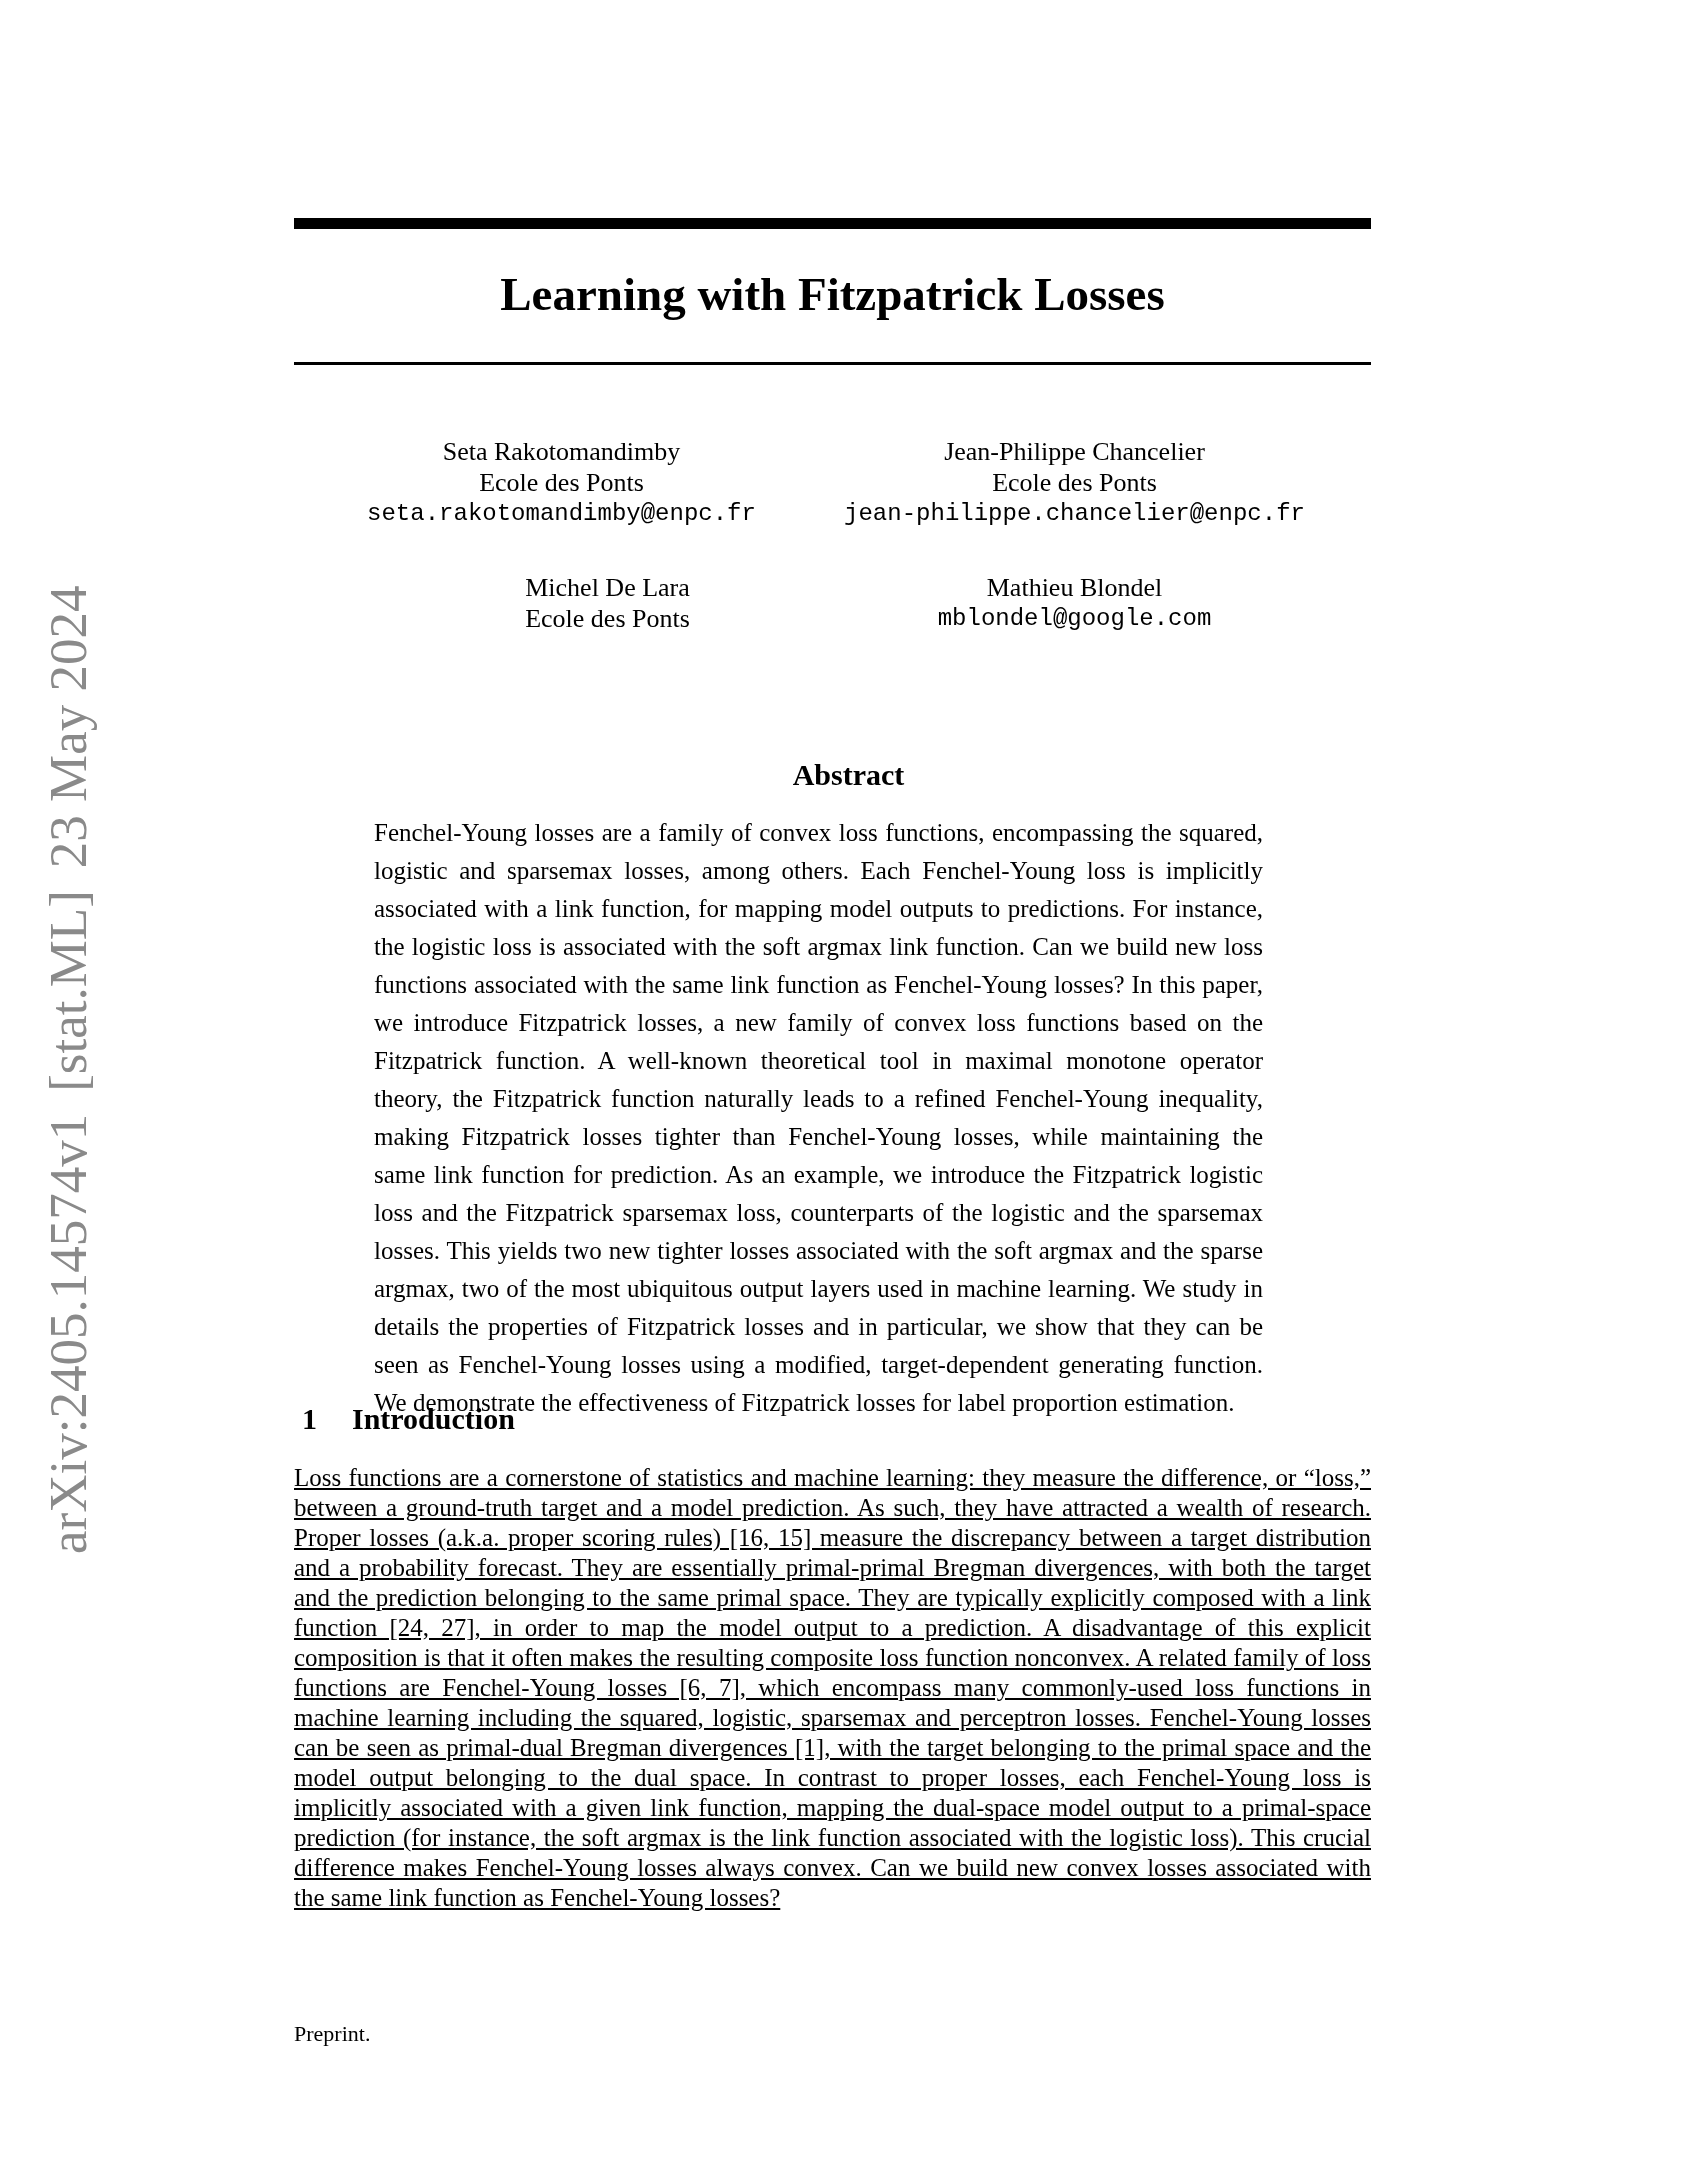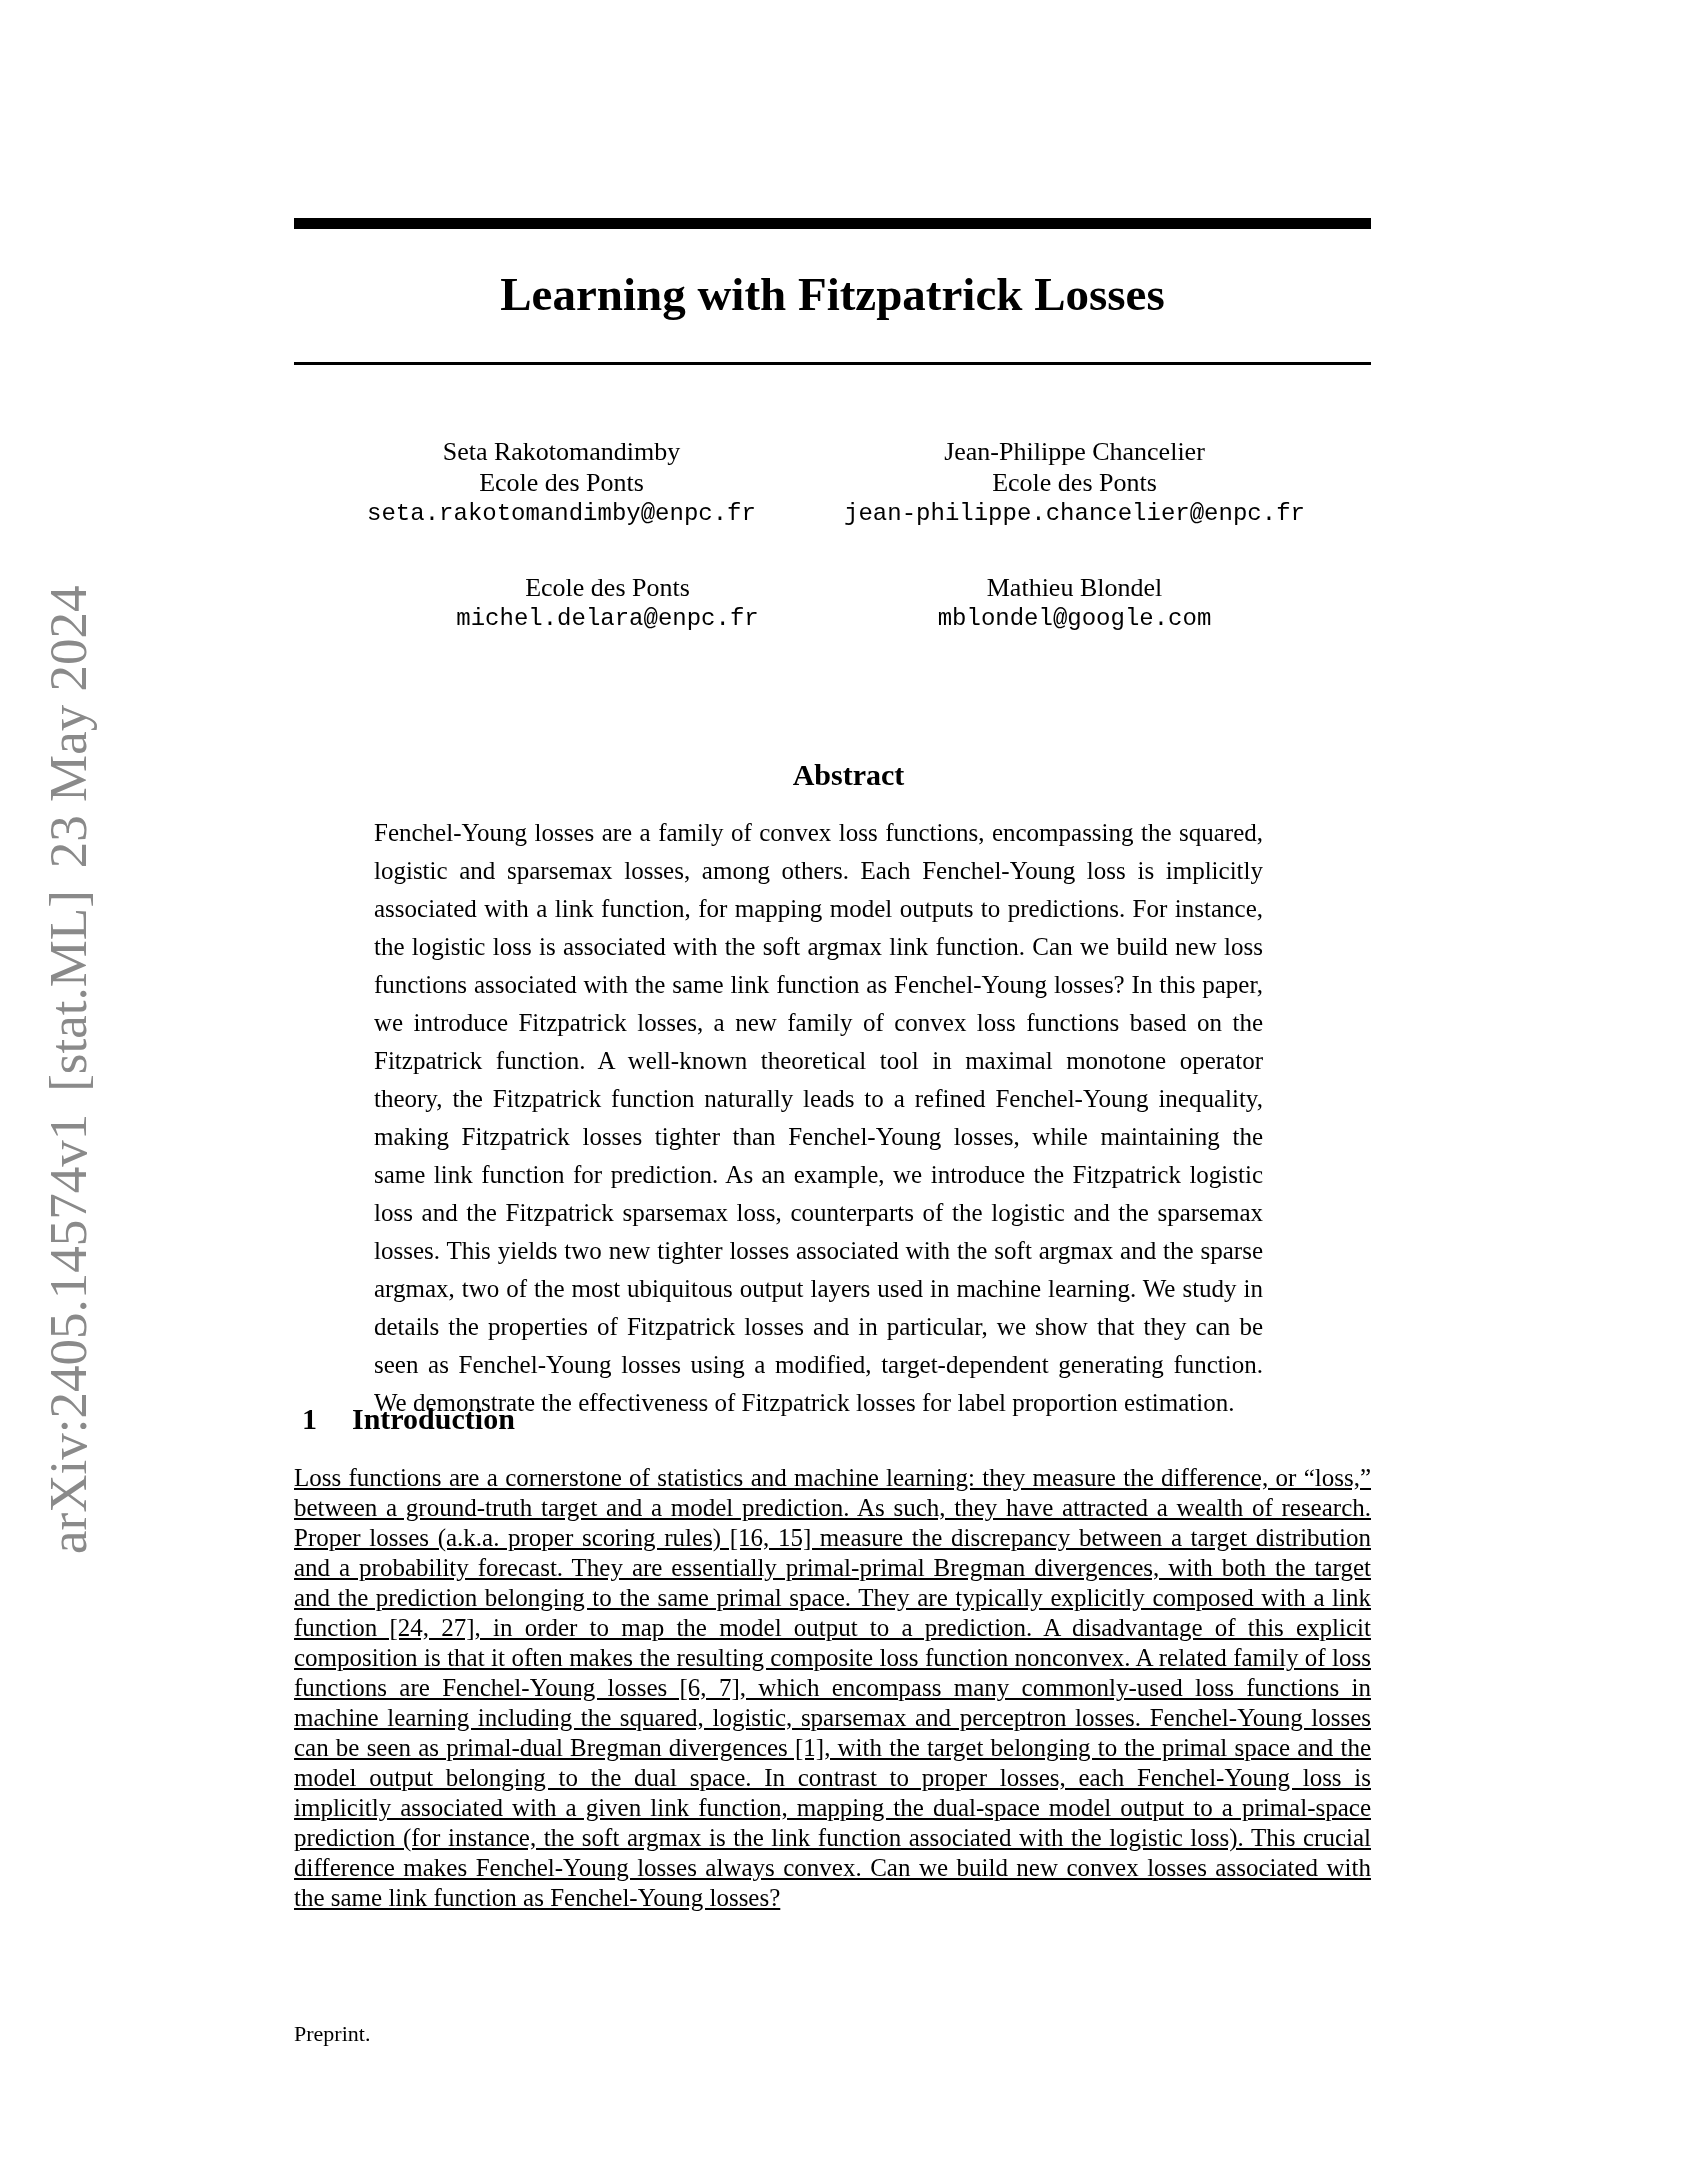--- a/index.html
+++ b/index.html
@@ -139,22 +139,22 @@
   <span class="name">Seta Rakotomandimby</span>
   <span class="affil">Ecole des Ponts</span>
   <span class="email">seta.rakotomandimby@enpc.fr</span>
 </div>
 <div class="author a2">
   <span class="name">Jean-Philippe Chancelier</span>
   <span class="affil">Ecole des Ponts</span>
   <span class="email">jean-philippe.chancelier@enpc.fr</span>
 </div>
 <div class="author a3">
+  <span class="name">Michel De Lara</span>
   <span class="affil">Ecole des Ponts</span>
-  <span class="email">michel.delara@enpc.fr</span>
 </div>
 <div class="author a4">
   <span class="name">Mathieu Blondel</span>
   <span class="email">mblondel@google.com</span>
 </div>
 
 <h2 class="abstract-heading">Abstract</h2>
 <p class="abstract-body">Fenchel-Young losses are a family of convex loss functions, encompassing the squared, logistic and sparsemax losses, among others. Each Fenchel-Young loss is implicitly associated with a link function, for mapping model outputs to predictions. For instance, the logistic loss is associated with the soft argmax link function. Can we build new loss functions associated with the same link function as Fenchel-Young losses? In this paper, we introduce Fitzpatrick losses, a new family of convex loss functions based on the Fitzpatrick function. A well-known theoretical tool in maximal monotone operator theory, the Fitzpatrick function naturally leads to a refined Fenchel-Young inequality, making Fitzpatrick losses tighter than Fenchel-Young losses, while maintaining the same link function for prediction. As an example, we introduce the Fitzpatrick logistic loss and the Fitzpatrick sparsemax loss, counterparts of the logistic and the sparsemax losses. This yields two new tighter losses associated with the soft argmax and the sparse argmax, two of the most ubiquitous output layers used in machine learning. We study in details the properties of Fitzpatrick losses and in particular, we show that they can be seen as Fenchel-Young losses using a modified, target-dependent generating function. We demonstrate the effectiveness of Fitzpatrick losses for label proportion estimation.</p>
 
 <h2 class="section-heading">

